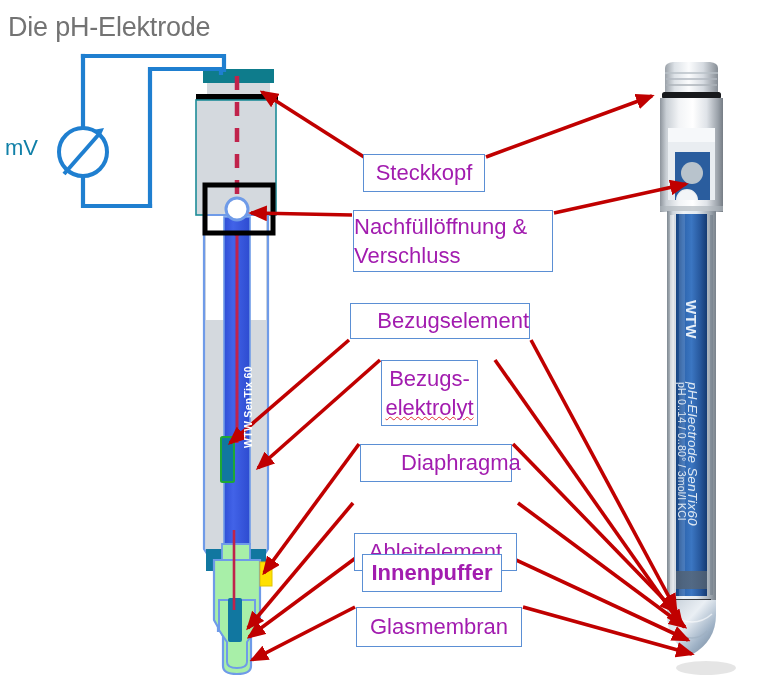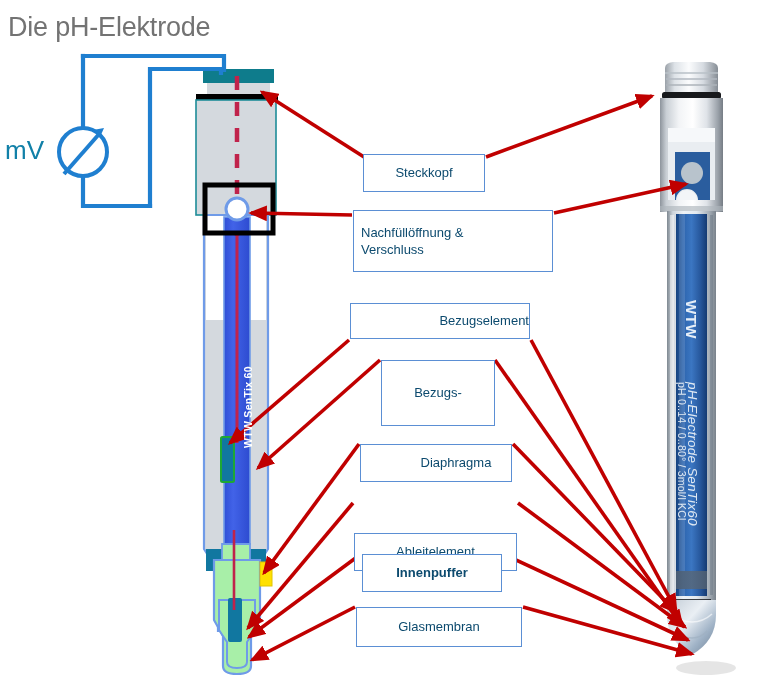--- a/index.html
+++ b/index.html
@@ -31,39 +31,39 @@
     font-size: 27px;
     color: #737373;
     font-family: "Liberation Sans", sans-serif;
     letter-spacing: -0.2px;
     white-space: nowrap;
   }
   .mv-text {
     position: absolute;
     left: 5px;
     top: 135px;
-    font-size: 26px;
+    font-size: 22px;
     color: #1180A8;
     font-family: "Liberation Sans", sans-serif;
   }
   .label-box {
     position: absolute;
     box-sizing: border-box;
     border: 1px solid #5B8FD4;
     background: #ffffff;
-    color: #0c4a6e;
-    font-family: "Liberation Sans", sans-serif;
-    font-size: 13px;
+    color: #a21caf;
+    font-family: "Liberation Sans", sans-serif;
+    font-size: 22px;
     line-height: 1.32;
     display: flex;
     align-items: center;
     z-index: 30;
   }
   .label-box.center { justify-content: center; text-align: center; }
-  .label-box.left { justify-content: flex-start; padding-left: 7px; text-align: left; }
+  .label-box.left { justify-content: flex-start; text-align: left; }
   .label-box .inner { width: 100%; }
   .squiggle {
     text-decoration: underline;
     text-decoration-color: #E03030;
     text-decoration-style: wavy;
     text-decoration-thickness: 1px;
   }
   .shaft-text {
     position: absolute;
     color: #ffffff;
@@ -289,23 +289,24 @@
         <div class="inner">
           <div>Nachfüllöffnung &amp;</div>
           <div>Verschluss</div>
         </div>
       </div>
       <div class="label-box center" style="left: 350px; top: 303px; width: 180px; height: 36px; text-align: right;">
         <div class="inner">
           <div>Bezugselement</div>
         </div>
       </div>
-      <div class="label-box center" style="left: 381px; top: 360px; width: 114px; height: 66px; justify-content: center;">
+      <div class="label-box center" style="left: 381px; top: 360px; width: 97px; height: 66px; justify-content: center;">
         <div class="inner">
           <div>Bezugs-</div>
+          <div class="squiggle">elektrolyt</div>
         </div>
       </div>
       <div class="label-box center" style="left: 360px; top: 444px; width: 152px; height: 38px; padding-left: 40px;">
         <div class="inner">
           <div>Diaphragma</div>
         </div>
       </div>
       <div class="label-box center" style="left: 354px; top: 533px; width: 163px; height: 38px;">
         <div class="inner">
           <div>Ableitelement</div>

